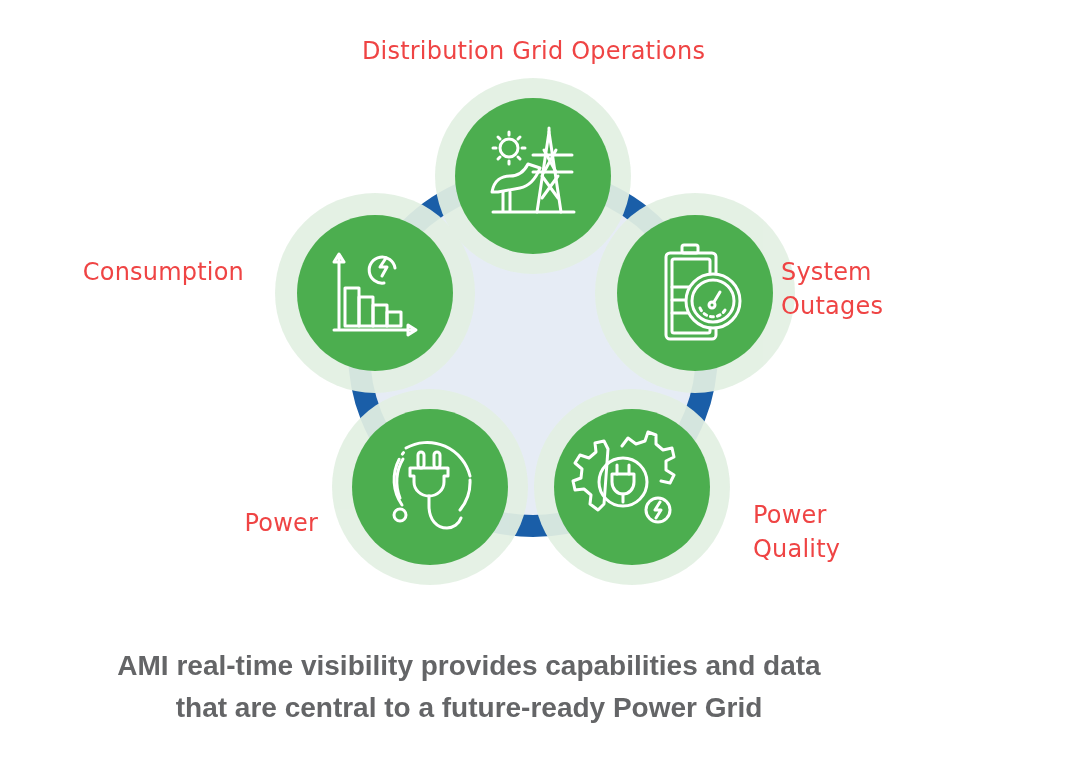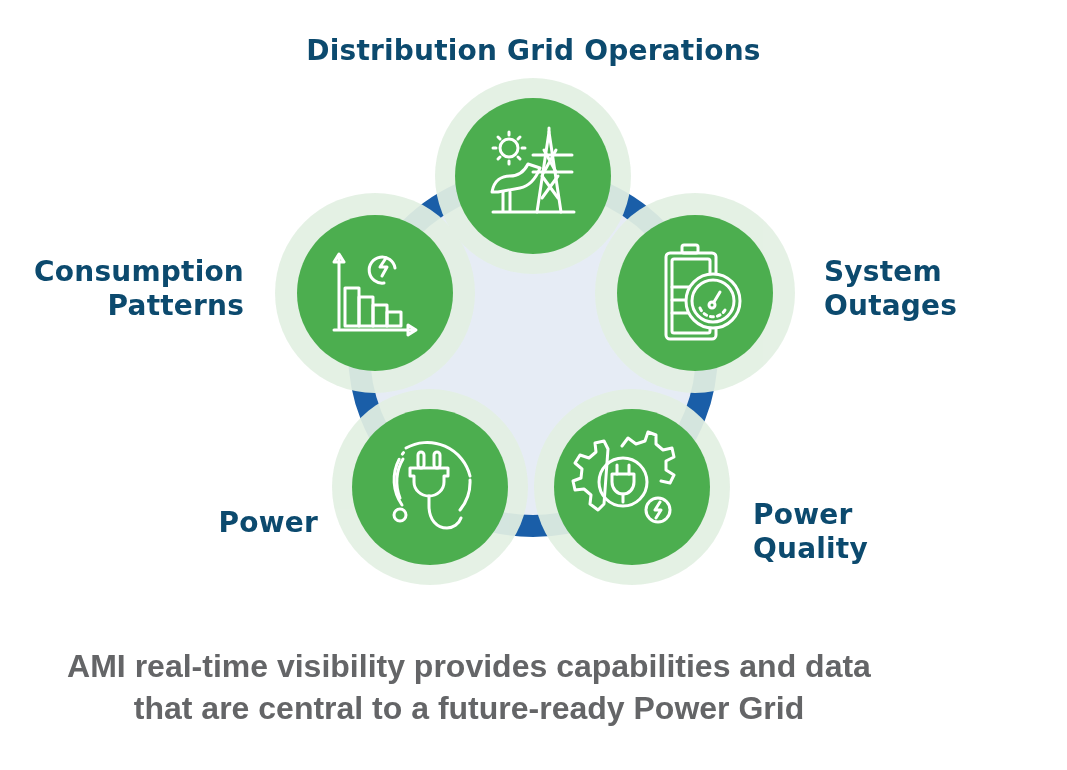--- a/index.html
+++ b/index.html
@@ -1,24 +1,24 @@
 <!DOCTYPE html>
 <html><head>
 <meta charset="utf-8">
 <style>
   html, body { margin:0; padding:0; background:#ffffff; }
   body { width:1067px; height:770px; position:relative; overflow:hidden; font-family:"DejaVu Sans", sans-serif; }
   .diagram { position:absolute; left:0; top:0; width:1067px; height:620px; }
-  .label { position:absolute; font-weight:bold; color:#0c4a6e; font-size:28px; line-height:34px; letter-spacing:0.2px; }
+  .label { position:absolute; font-weight:normal; color:#ef4444; font-size:24px; line-height:34px; letter-spacing:0.2px; }
   .title-top { left:0; width:1067px; top:34px; text-align:center; }
   .lbl-left { right:823px; top:255px; text-align:right; }
-  .lbl-right { left:824px; top:255px; text-align:left; }
+  .lbl-right { left:781px; top:255px; text-align:left; }
   .lbl-bl { right:749px; top:506px; text-align:right; }
   .lbl-br { left:753px; top:498px; text-align:left; }
-  .caption { position:absolute; left:0; width:938px; top:645px; text-align:center; color:#646567; font-weight:bold; font-size:32px; line-height:42px; font-family:"Liberation Sans", sans-serif; }
+  .caption { position:absolute; left:0; width:938px; top:645px; text-align:center; color:#646567; font-weight:bold; font-size:28px; line-height:42px; font-family:"Liberation Sans", sans-serif; }
   .line { display:block; }
 </style>
 </head>
 <body>
 
 <div class="diagram">
   <svg width="1067" height="620" viewBox="0 0 1067 620">
 
     <circle cx="533" cy="352" r="168" fill="#e6ecf5"></circle>
 
@@ -117,21 +117,20 @@
         <path d="M395 268 A13 13 0 1 0 384 283"></path>
         <path d="M386 258 l-6 9 h7 l-5 9"></path>
       </g>
     </g>
   </svg>
 
   <div class="label title-top">Distribution Grid Operations</div>
 
   <div class="label lbl-left">
     <span class="line">Consumption</span>
-    <span class="line">Patterns</span>
   </div>
 
   <div class="label lbl-right">
     <span class="line">System</span>
     <span class="line">Outages</span>
   </div>
 
   <div class="label lbl-bl">
     <span class="line">Power</span>
   </div>

